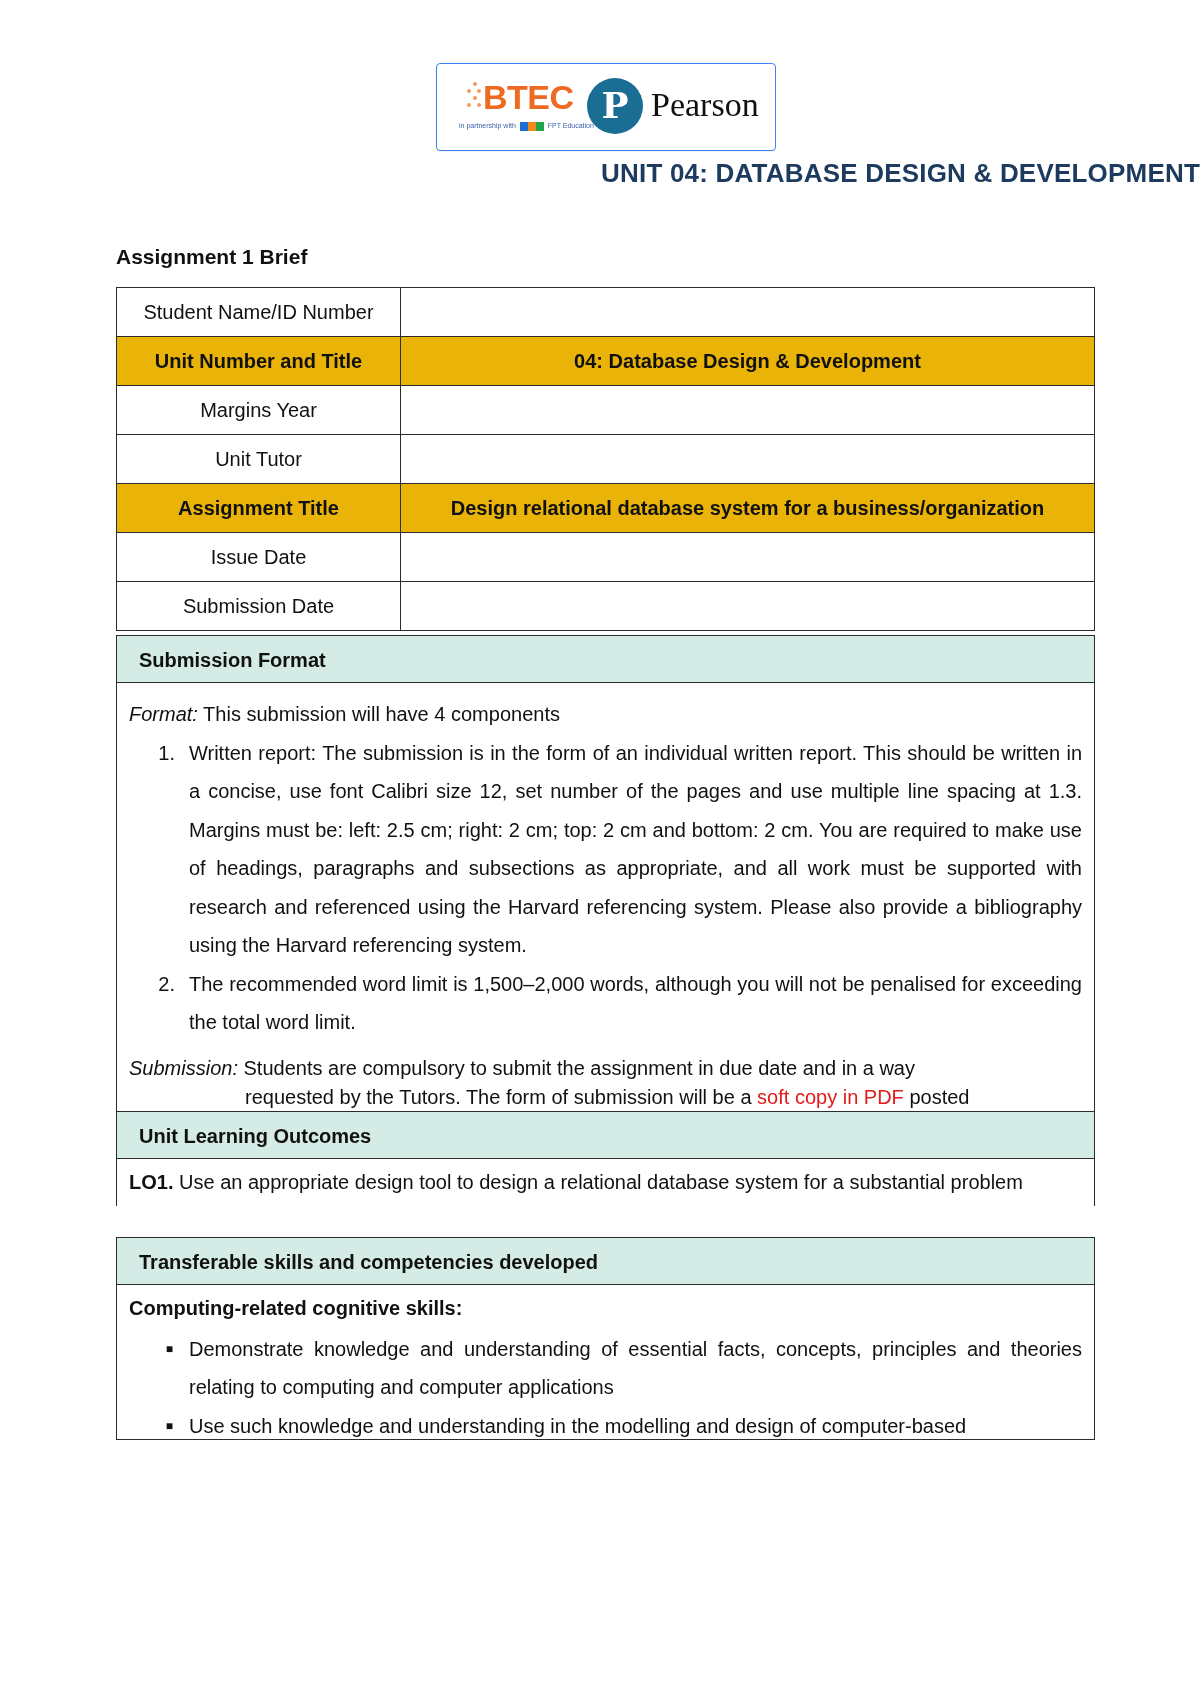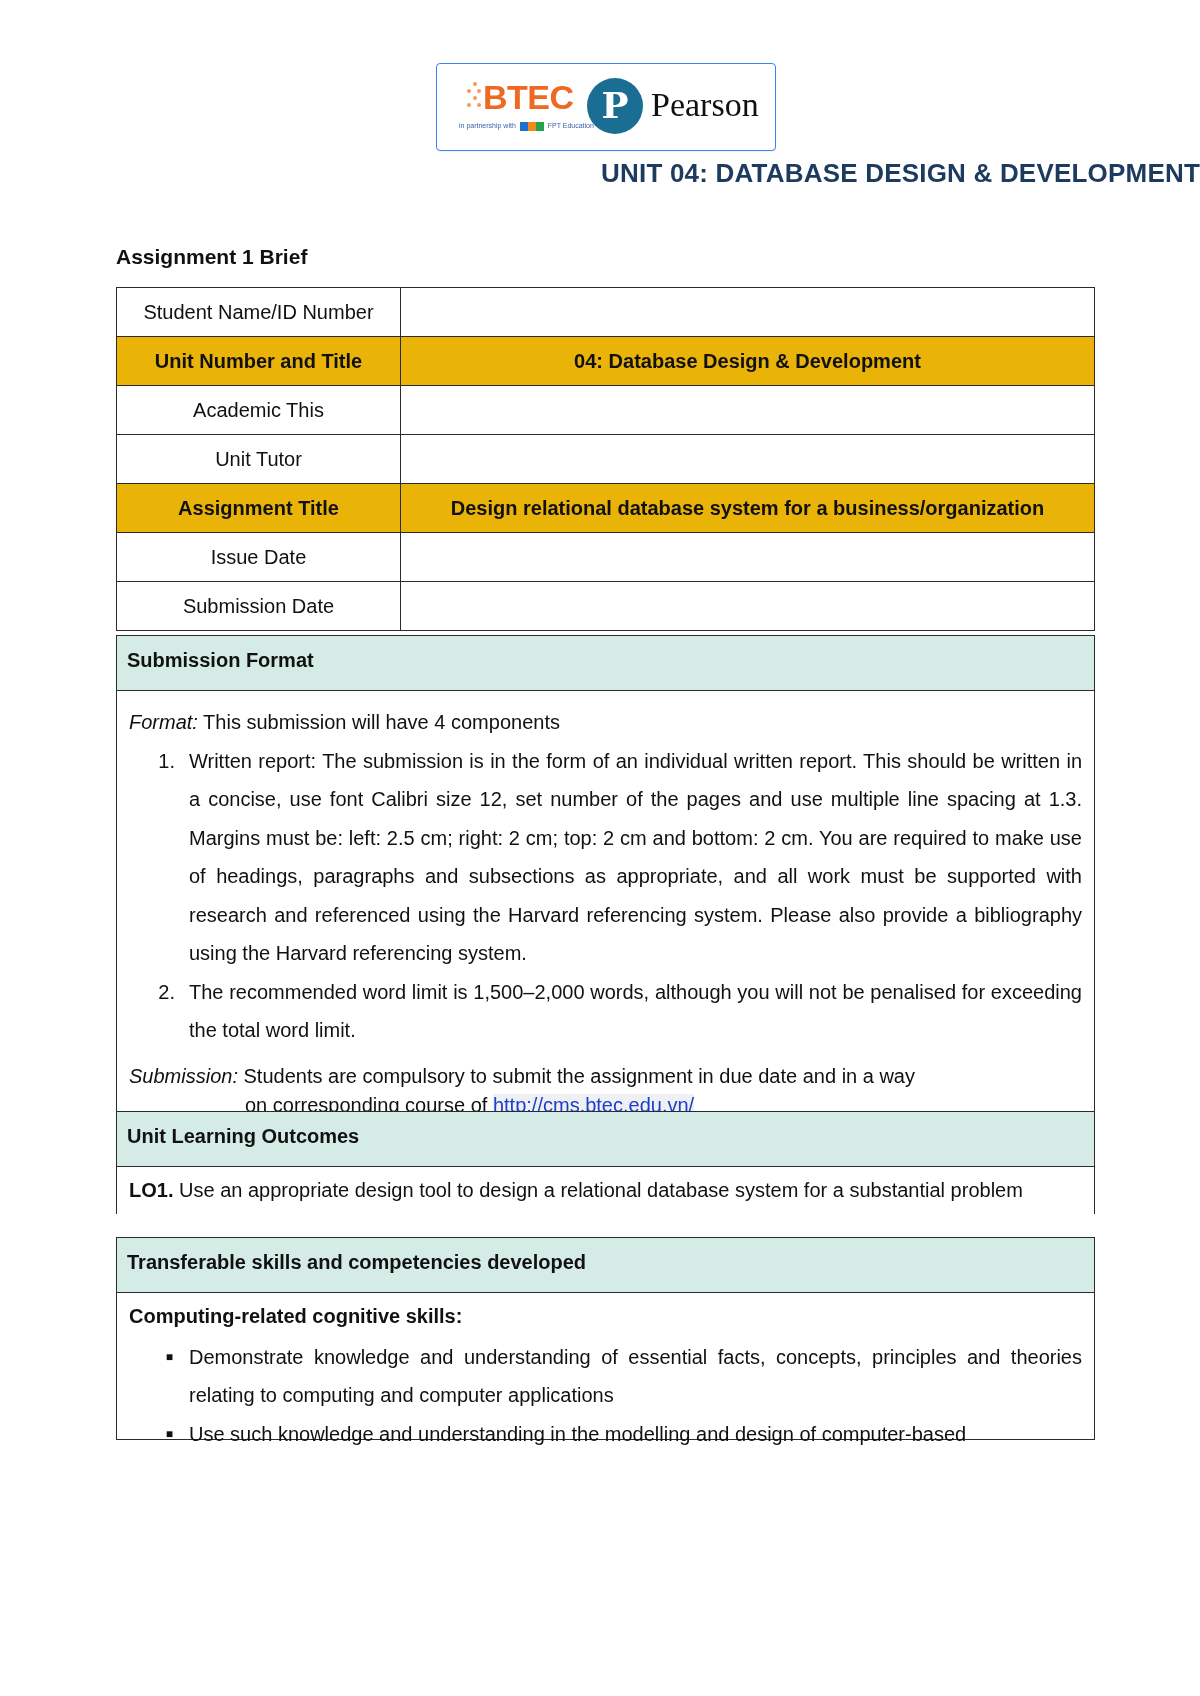--- a/index.html
+++ b/index.html
@@ -25,21 +25,21 @@
     .title { position: absolute; left: 0; width: 1200px; top: 158px; text-align: right;
       font-weight: bold; font-size: 26px; color: #1d3a5f; letter-spacing: 0.2px; }
     .brief { position: absolute; left: 116px; top: 245px; font-weight: bold; font-size: 21px; color: #111; }
 
     table.info { position: absolute; left: 116px; top: 287px; width: 979px; border-collapse: collapse; font-size: 20px; text-align: center; }
     table.info td { border: 1.5px solid #2b2b2b; height: 48px; padding: 0 10px; vertical-align: middle; }
     table.info td.label { width: 263px; }
     table.info tr.shaded td { background: #eab308; font-weight: bold; }
 
     .block { position: absolute; left: 116px; width: 979px; border-left: 1.5px solid #2b2b2b; border-right: 1.5px solid #2b2b2b; box-sizing: border-box; }
-    .hdr { background: #d5ebe5; font-weight: bold; font-size: 20px; height: 56px; line-height: 48px; padding-left: 10px;
+    .hdr { background: #d5ebe5; font-weight: bold; font-size: 20px; height: 48px; line-height: 48px; padding-left: 22px;
       border-top: 1.5px solid #2b2b2b; border-bottom: 1.5px solid #2b2b2b; box-sizing: border-box; }
     .body { font-size: 20px; line-height: 38.5px; padding: 10px 12px 10px 12px; box-sizing: border-box; text-align: justify; }
     .body .italic { font-style: italic; }
     .item { display: flex; }
     .item .num { width: 60px; flex: none; text-align: right; padding-right: 14px; box-sizing: border-box; }
     .item .txt { flex: 1; text-align: justify; }
     .sub-para { line-height: 29px; margin-top: 12px; }
     .sub-para .lbl { font-style: italic; margin-top: 19px; }
     .indent { padding-left: 116px; }
     .red { color: #e31a1a; }
@@ -83,21 +83,21 @@
   <tbody>
       <tr>
     <td class="label">Student Name/ID Number</td>
     <td></td>
   </tr>
   <tr class="shaded">
     <td class="label">Unit Number and Title</td>
     <td>04: Database Design &amp; Development</td>
   </tr>
   <tr>
-    <td class="label">Academic This</td>
+    <td class="label">Margins Year</td>
     <td></td>
   </tr>
   <tr>
     <td class="label">Unit Tutor</td>
     <td></td>
   </tr>
   <tr class="shaded">
     <td class="label">Assignment Title</td>
     <td>Design relational database system for a business/organization</td>
   </tr>
@@ -126,20 +126,25 @@
     <div class="item">
       <span class="num">2.</span>
       <span class="txt">The recommended word limit is 1,500–2,000 words, although you will not be penalised for exceeding the total word limit.</span>
     </div>
     <div class="sub-para">
       <div style="text-align:justify;">
         <span class="lbl">Submission:</span>
         <span>Students are compulsory to submit the assignment in due date and in a way</span>
       </div>
       <div class="indent">
+        <span>requested by the Tutors. The form of submission will be a</span>
+        <span class="red">soft copy in PDF</span>
+        <span>posted</span>
+      </div>
+      <div class="indent">
         <span>on corresponding course of</span>
         <a class="link">http://cms.btec.edu.vn/</a>
       </div>
     </div>
   </div>
 </div>
 
 <div class="block" style="top:1111px;">
   <div class="hdr">Unit Learning Outcomes</div>
   <div class="body" style="padding-top:4px;padding-bottom:4px;">

